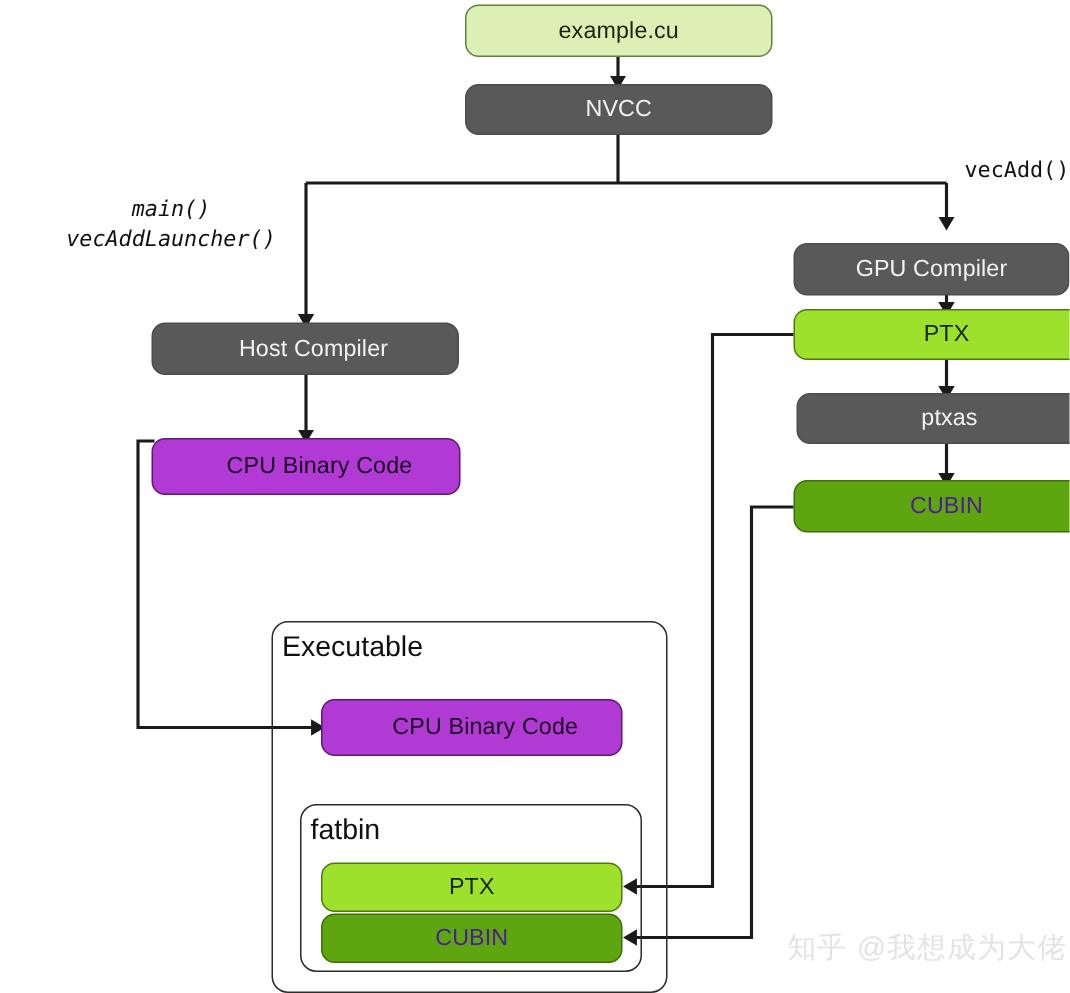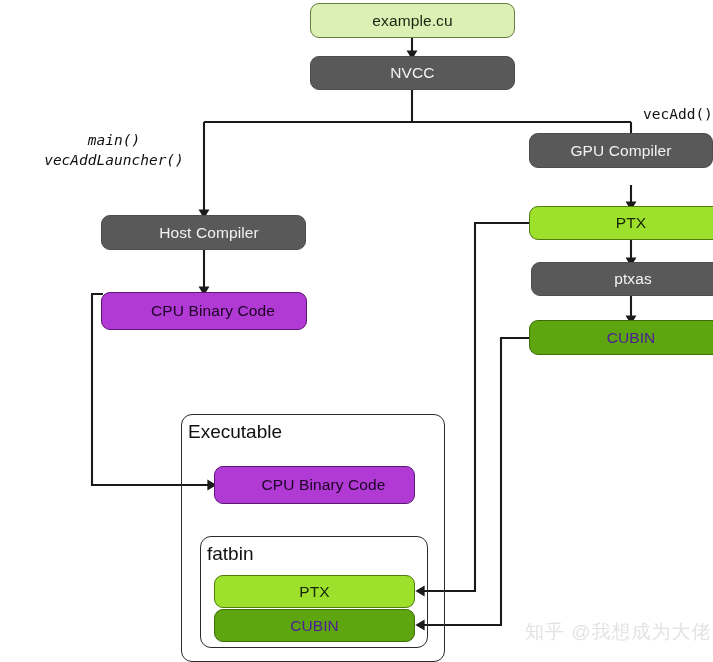--- a/index.html
+++ b/index.html
@@ -150,21 +150,21 @@
   </div>
 
   <div class="node node-tool" style="left:282px; top:56px; width:205px; height:34px;">
     <span>NVCC</span>
   </div>
 
   <div class="node node-tool" style="left:73px; top:215px; width:205px; height:35px;padding-left:11px;">
     <span>Host Compiler</span>
   </div>
 
-  <div class="node node-tool" style="left:501px; top:133px; width:184px; height:35px;">
+  <div class="node node-tool" style="left:501px; top:162px; width:184px; height:35px;">
     <span>GPU Compiler</span>
   </div>
 
   <div class="node node-ptx" style="left:501px; top:206px; width:204px; height:34px;">
     <span>PTX</span>
   </div>
 
   <div class="node node-tool" style="left:503px; top:262px; width:204px; height:34px;">
     <span>ptxas</span>
   </div>

